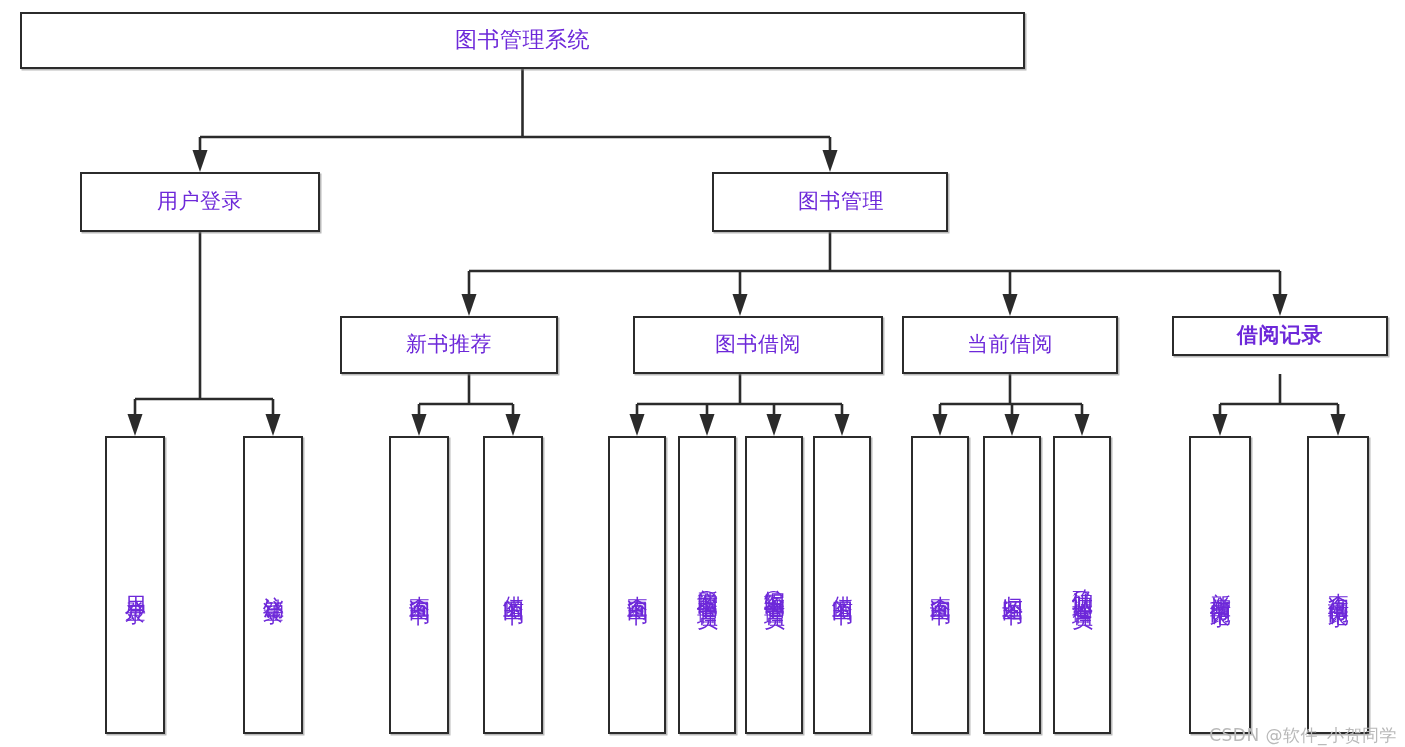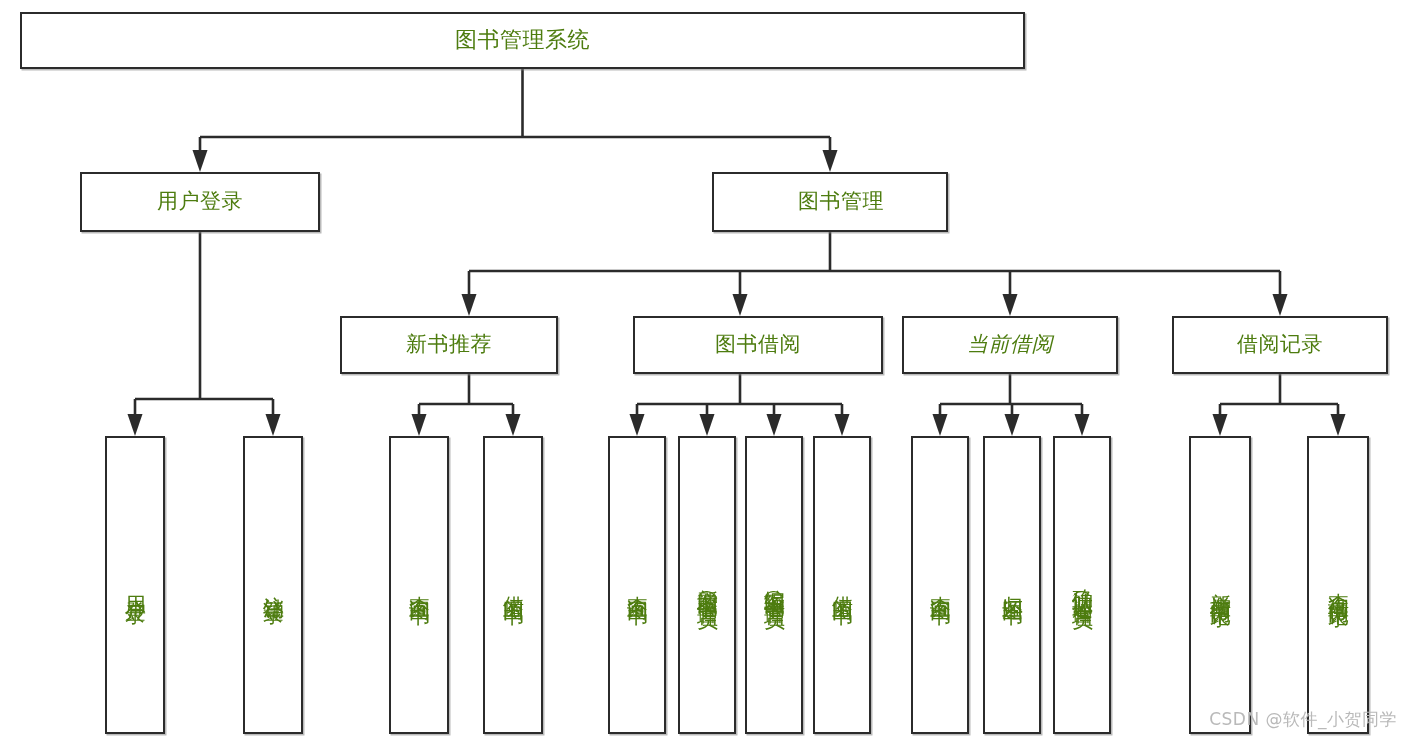--- a/index.html
+++ b/index.html
@@ -26,21 +26,21 @@
     box-sizing: border-box;
     background: #ffffff;
     border: 2.5px solid #2b2b2b;
     box-shadow: 1.5px 1.5px 0 rgba(130,130,130,0.55);
     display: flex;
     align-items: center;
     justify-content: center;
     overflow: hidden;
   }
   .node-label {
-    color: #4d7c0f;
+    color: #6d28d9;
     line-height: 1.12;
     text-align: center;
     letter-spacing: 0.5px;
     white-space: pre;
   }
   .node-box.horizontal .node-label {
     font-size: 21px;
   }
   .node-box.vertical .node-label {
     writing-mode: vertical-rl;
@@ -65,21 +65,21 @@
     stroke-width: 2.6;
     fill: none;
     stroke-linecap: butt;
   }
   .edge-arrow {
     fill: #2b2b2b;
   }
   .watermark {
     position: absolute;
     right: 8px;
-    bottom: 16px;
+    bottom: 0;
     font-size: 17px;
     color: #b9b9b9;
     letter-spacing: 0.5px;
     user-select: none;
     white-space: nowrap;
   }
 </style>
 </head>
 <body>
 
@@ -161,24 +161,24 @@
       </div>
       <div class="node-box horizontal" style="left: 712px; top: 172px; width: 236px; height: 60px; padding-left: 22px;">
         <span class="node-label">图书管理</span>
       </div>
       <div class="node-box horizontal" style="left: 340px; top: 316px; width: 218px; height: 58px;">
         <span class="node-label">新书推荐</span>
       </div>
       <div class="node-box horizontal" style="left: 633px; top: 316px; width: 250px; height: 58px;">
         <span class="node-label">图书借阅</span>
       </div>
-      <div class="node-box horizontal" style="left: 902px; top: 316px; width: 216px; height: 58px; font-style: italic;">
+      <div class="node-box horizontal" style="left: 902px; top: 316px; width: 216px; height: 58px;">
         <span class="node-label">当前借阅</span>
       </div>
-      <div class="node-box horizontal" style="left: 1172px; top: 316px; width: 216px; height: 58px;">
+      <div class="node-box horizontal" style="left: 1172px; top: 316px; width: 216px; height: 40px; font-weight: bold;">
         <span class="node-label">借阅记录</span>
       </div>
       <div class="node-box vertical" style="left: 105px; top: 436px; width: 60px; height: 298px;">
         <span class="node-label">用户登录</span>
       </div>
       <div class="node-box vertical" style="left: 243px; top: 436px; width: 60px; height: 298px;">
         <span class="node-label">注销登录</span>
       </div>
       <div class="node-box vertical" style="left: 389px; top: 436px; width: 60px; height: 298px;">
         <span class="node-label">查询图书</span>

